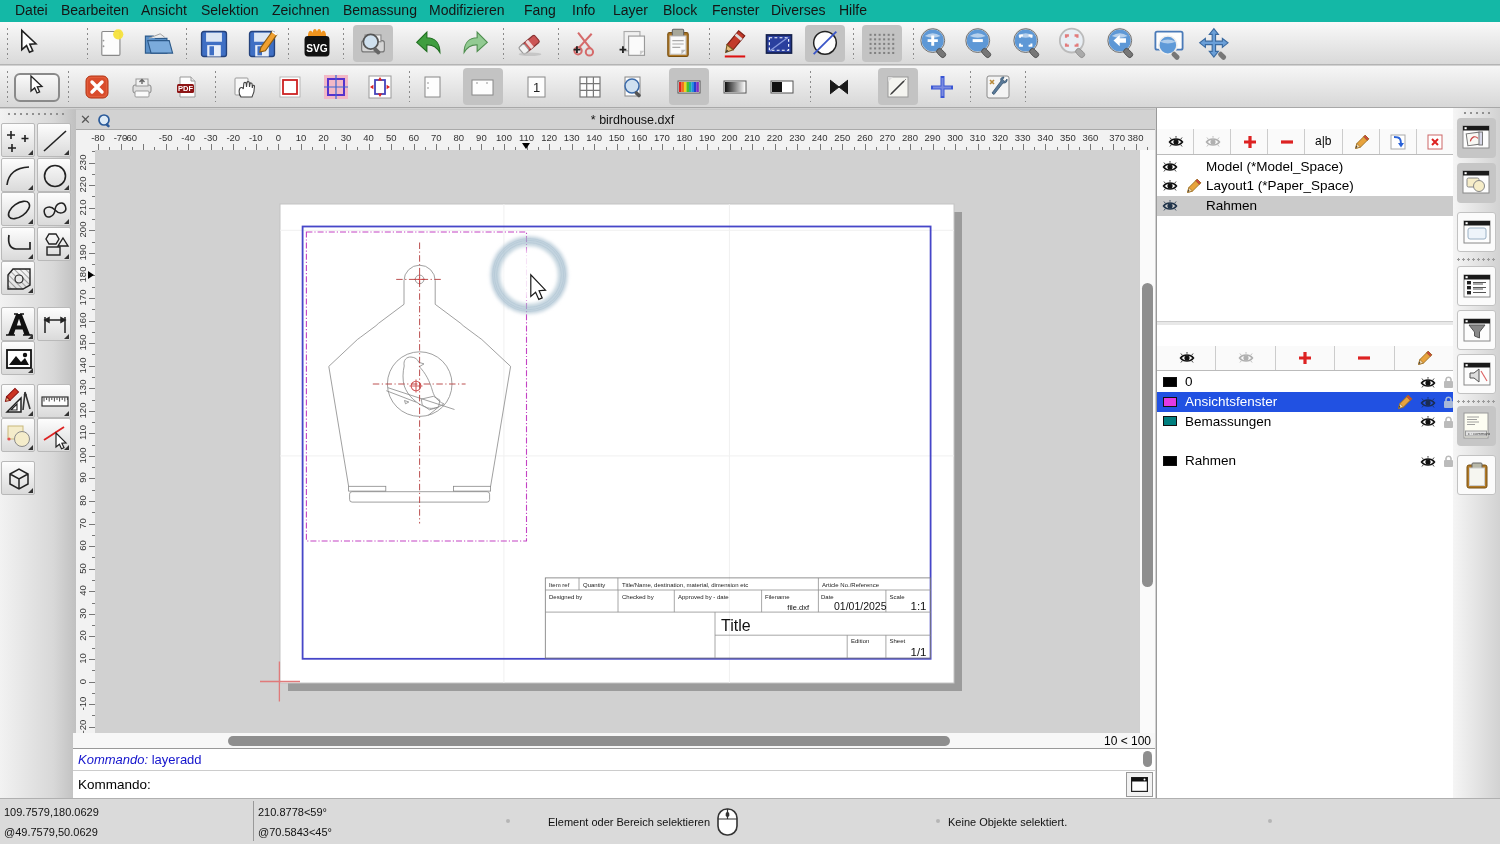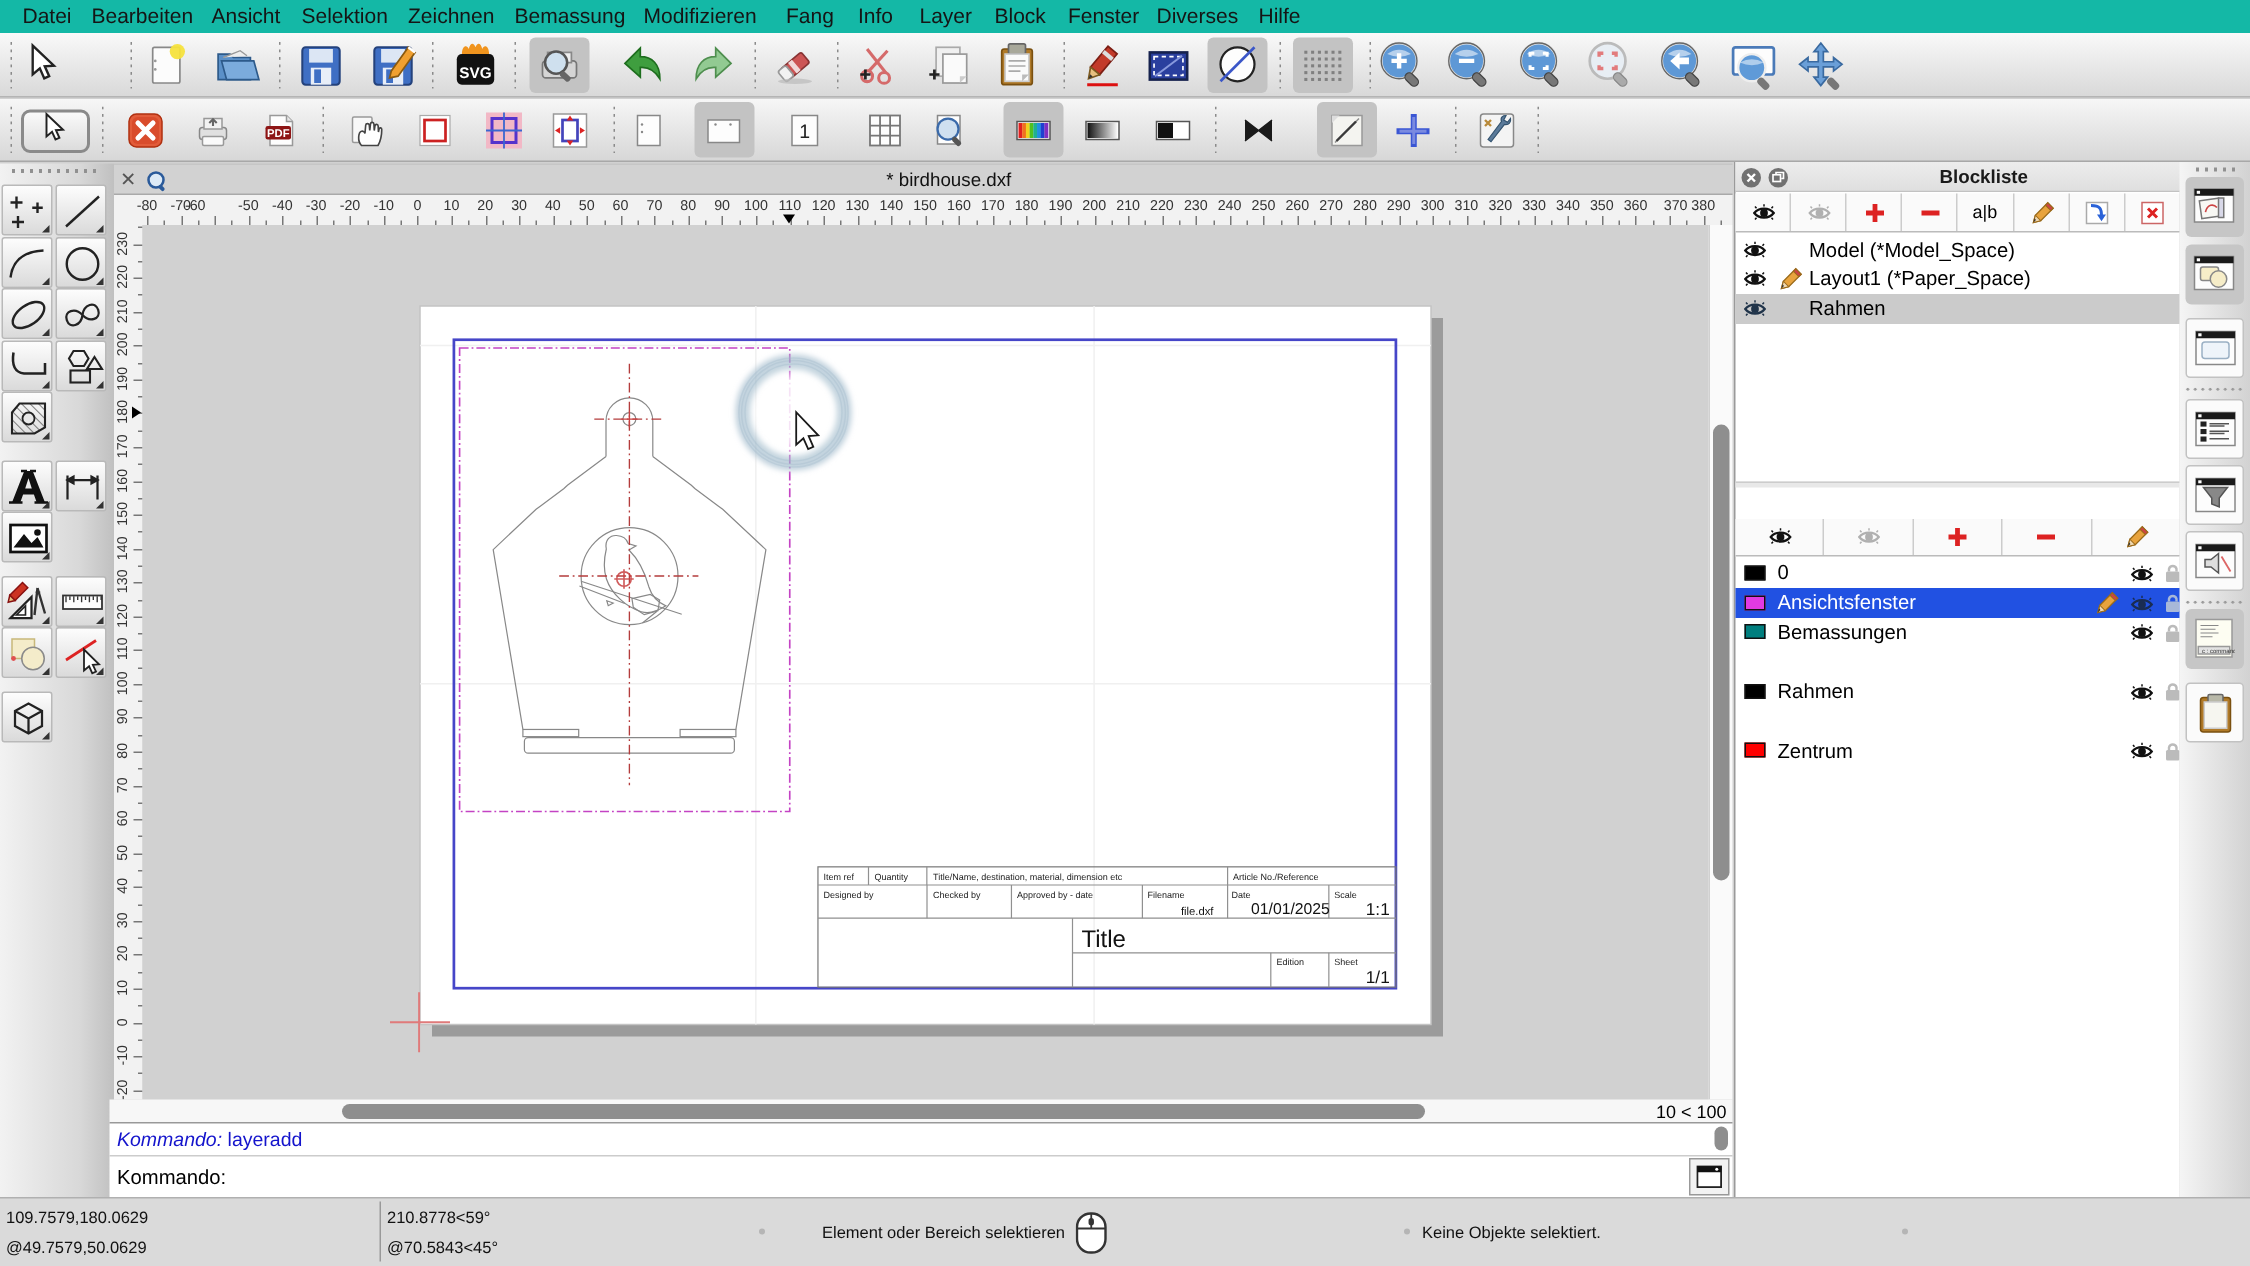--- a/index.html
+++ b/index.html
@@ -880,30 +880,20 @@
     <svg class="abs" style="left:717px;top:9px" width="21" height="28" viewBox="0 0 21 28">
       <rect x="1" y="1" width="19" height="26" rx="9" fill="#fff" stroke="#333" stroke-width="1.6"></rect>
       <path d="M10.5,1 V11 M1,11 H20" stroke="#333" stroke-width="1.2"></path>
       <rect x="8.7" y="4" width="3.6" height="5" rx="1.8" fill="#333"></rect>
     </svg>
     <div class="abs" style="left:936px;top:20px;width:4px;height:4px;border-radius:50%;background:#b5b5b5"></div>
     <span class="st" style="left:948px;top:17px">Keine Objekte selektiert.</span>
     <div class="abs" style="left:1268px;top:20px;width:4px;height:4px;border-radius:50%;background:#b5b5b5"></div>
   </div>
 <div id="rpanel" class="abs">
-    <div class="phead" style="top:0">
-      <div class="pcirc" style="left:4px"><svg width="13" height="13" viewBox="0 0 13 13">
-          <path d="M4,4 L9,9 M9,4 L4,9" stroke="#fff" stroke-width="1.6"></path>
-        </svg></div>
-      <div class="pcirc" style="left:22px"><svg width="13" height="13" viewBox="0 0 13 13">
-          <rect x="3" y="4.5" width="5" height="4.5" fill="none" stroke="#fff" stroke-width="1.1"></rect>
-          <path d="M5,4.5 V3 H10 V7 H8.5" fill="none" stroke="#fff" stroke-width="1.1"></path>
-        </svg></div>
-      <div class="t">Blockliste</div>
-    </div>
     <div class="ptool" style="top:21px;height:26px">
       <div class="pcell" style="left:0.0px;width:37.1px"></div>
       <div class="pcell" style="left:37.1px;width:37.1px"></div>
       <div class="pcell" style="left:74.2px;width:37.1px"></div>
       <div class="pcell" style="left:111.4px;width:37.1px"></div>
       <div class="pcell" style="left:148.5px;width:37.1px"></div>
       <div class="pcell" style="left:185.6px;width:37.1px"></div>
       <div class="pcell" style="left:222.8px;width:37.1px"></div>
       <div class="pcell" style="left:259.9px;width:37.1px"></div>
       <svg class="abs" style="left:11px;top:6px" width="16.0" height="14.0" viewBox="0 0 16 14">
@@ -1072,35 +1062,20 @@
         <circle cx="8" cy="7" r="2.6" fill="#111"></circle>
         <g stroke="#111" stroke-width="1">
           <path d="M3,3.8 L2,2.6 M8,2.6 V1.2 M13,3.8 L14,2.6 M3,10.2 L2,11.4 M13,10.2 L14,11.4"></path>
         </g>
       </svg>
       <svg class="abs" style="left:285px;top:3px" width="13" height="14" viewBox="0 0 13 14">
         <rect x="2" y="6" width="9" height="7" rx="1" fill="#bbb"></rect>
         <path d="M4,6 V4.2 A2.6,2.6 0 0 1 9,4.2 V6" fill="none" stroke="#bbb" stroke-width="1.6"></path>
       </svg>
     </div>
-    <div class="prow" style="top:382.49999999999994px">
-      <div class="abs" style="left:6px;top:4.5px;width:14px;height:10px;background:#f00;border:1px solid #111"></div>
-      <span class="abs" style="left:28px;top:2px">Zentrum</span>
-      <svg class="abs" style="left:263px;top:3.5px" width="16.0" height="14.0" viewBox="0 0 16 14">
-        <path d="M1.5,7 C4.5,3 11.5,3 14.5,7 C11.5,11 4.5,11 1.5,7 Z" fill="none" stroke="#111" stroke-width="1.5"></path>
-        <circle cx="8" cy="7" r="2.6" fill="#111"></circle>
-        <g stroke="#111" stroke-width="1">
-          <path d="M3,3.8 L2,2.6 M8,2.6 V1.2 M13,3.8 L14,2.6 M3,10.2 L2,11.4 M13,10.2 L14,11.4"></path>
-        </g>
-      </svg>
-      <svg class="abs" style="left:285px;top:3px" width="13" height="14" viewBox="0 0 13 14">
-        <rect x="2" y="6" width="9" height="7" rx="1" fill="#bbb"></rect>
-        <path d="M4,6 V4.2 A2.6,2.6 0 0 1 9,4.2 V6" fill="none" stroke="#bbb" stroke-width="1.6"></path>
-      </svg>
-    </div>
   </div>
 <div id="strip" class="abs">
     <div class="hdots" style="left:9px;top:3px;width:30px"></div>
     <div class="dotsep" style="top:150px"></div>
     <div class="dotsep" style="top:292px"></div>
     <div class="sbtn on" style="top:10px;">
       <svg style="position:absolute;left:5px;top:6px" width="28" height="27" viewBox="0 0 28 27">
         <rect x="1" y="2" width="26" height="22" fill="#fdfdfd" stroke="#888"></rect>
         <rect x="1" y="2" width="26" height="4.5" fill="#1a1a1a"></rect>
         <rect x="2.5" y="3.2" width="2.2" height="2" fill="#fff"></rect>

